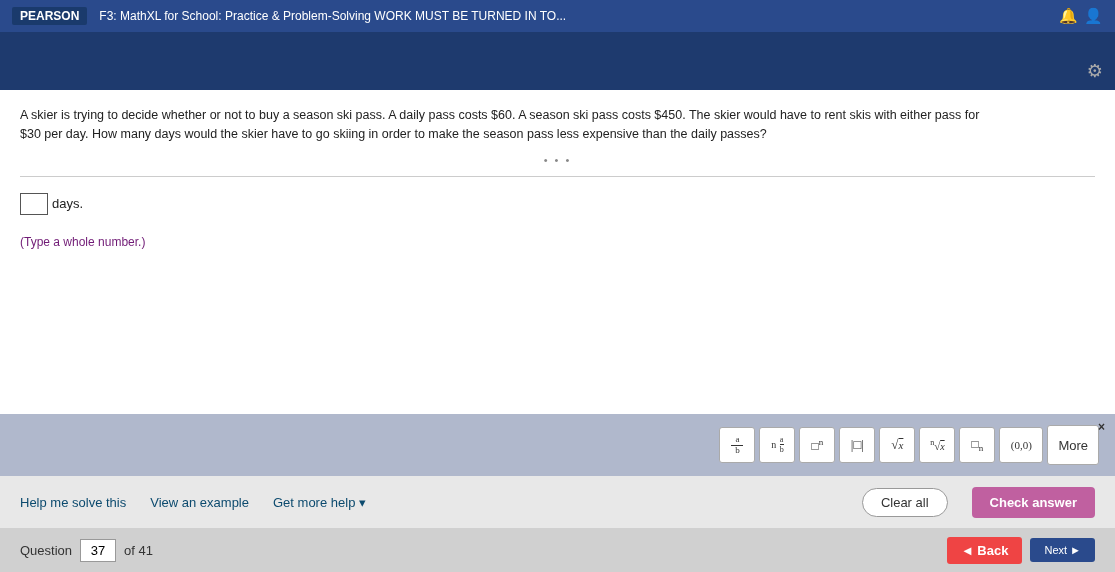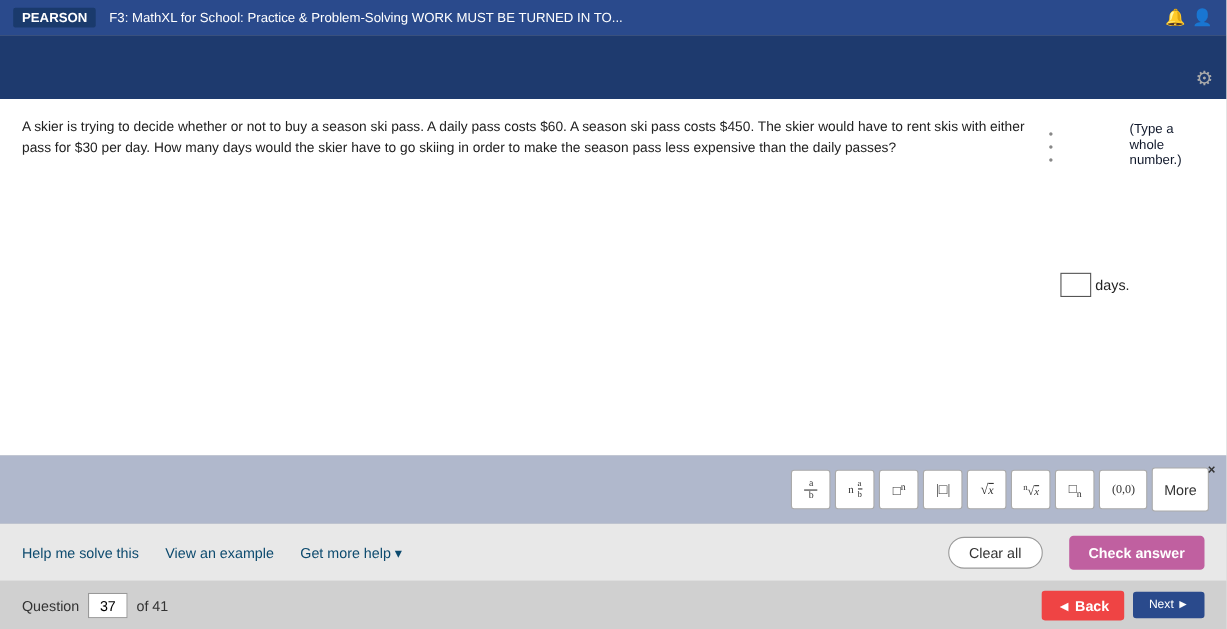--- a/index.html
+++ b/index.html
@@ -64,21 +64,21 @@
       font-size: 18px;
       cursor: pointer;
     }
 
     
     .content-area {
       background: white;
       flex: 1;
       padding: 16px 20px 6px 20px;
       display: flex;
-      flex-direction: row;
+      flex-direction: column;
       position: relative;
     }
 
     .problem-text {
       font-size: 12.5px;
       color: #222;
       line-height: 1.5;
       max-width: 980px;
     }
 
@@ -103,22 +103,22 @@
       border: 1px solid #555;
       width: 28px;
       height: 22px;
       display: inline-block;
       vertical-align: middle;
       background: white;
     }
 
     .instruction-text {
       font-size: 12px;
-      color: #0f172a;
-      margin-top: 4px;
+      color: #701a75;
+      margin-top: 20px;
     }
 
     
     .math-toolbar {
       background: #b0b8cc;
       height: 62px;
       display: flex;
       align-items: center;
       padding: 0 16px;
       gap: 4px;

